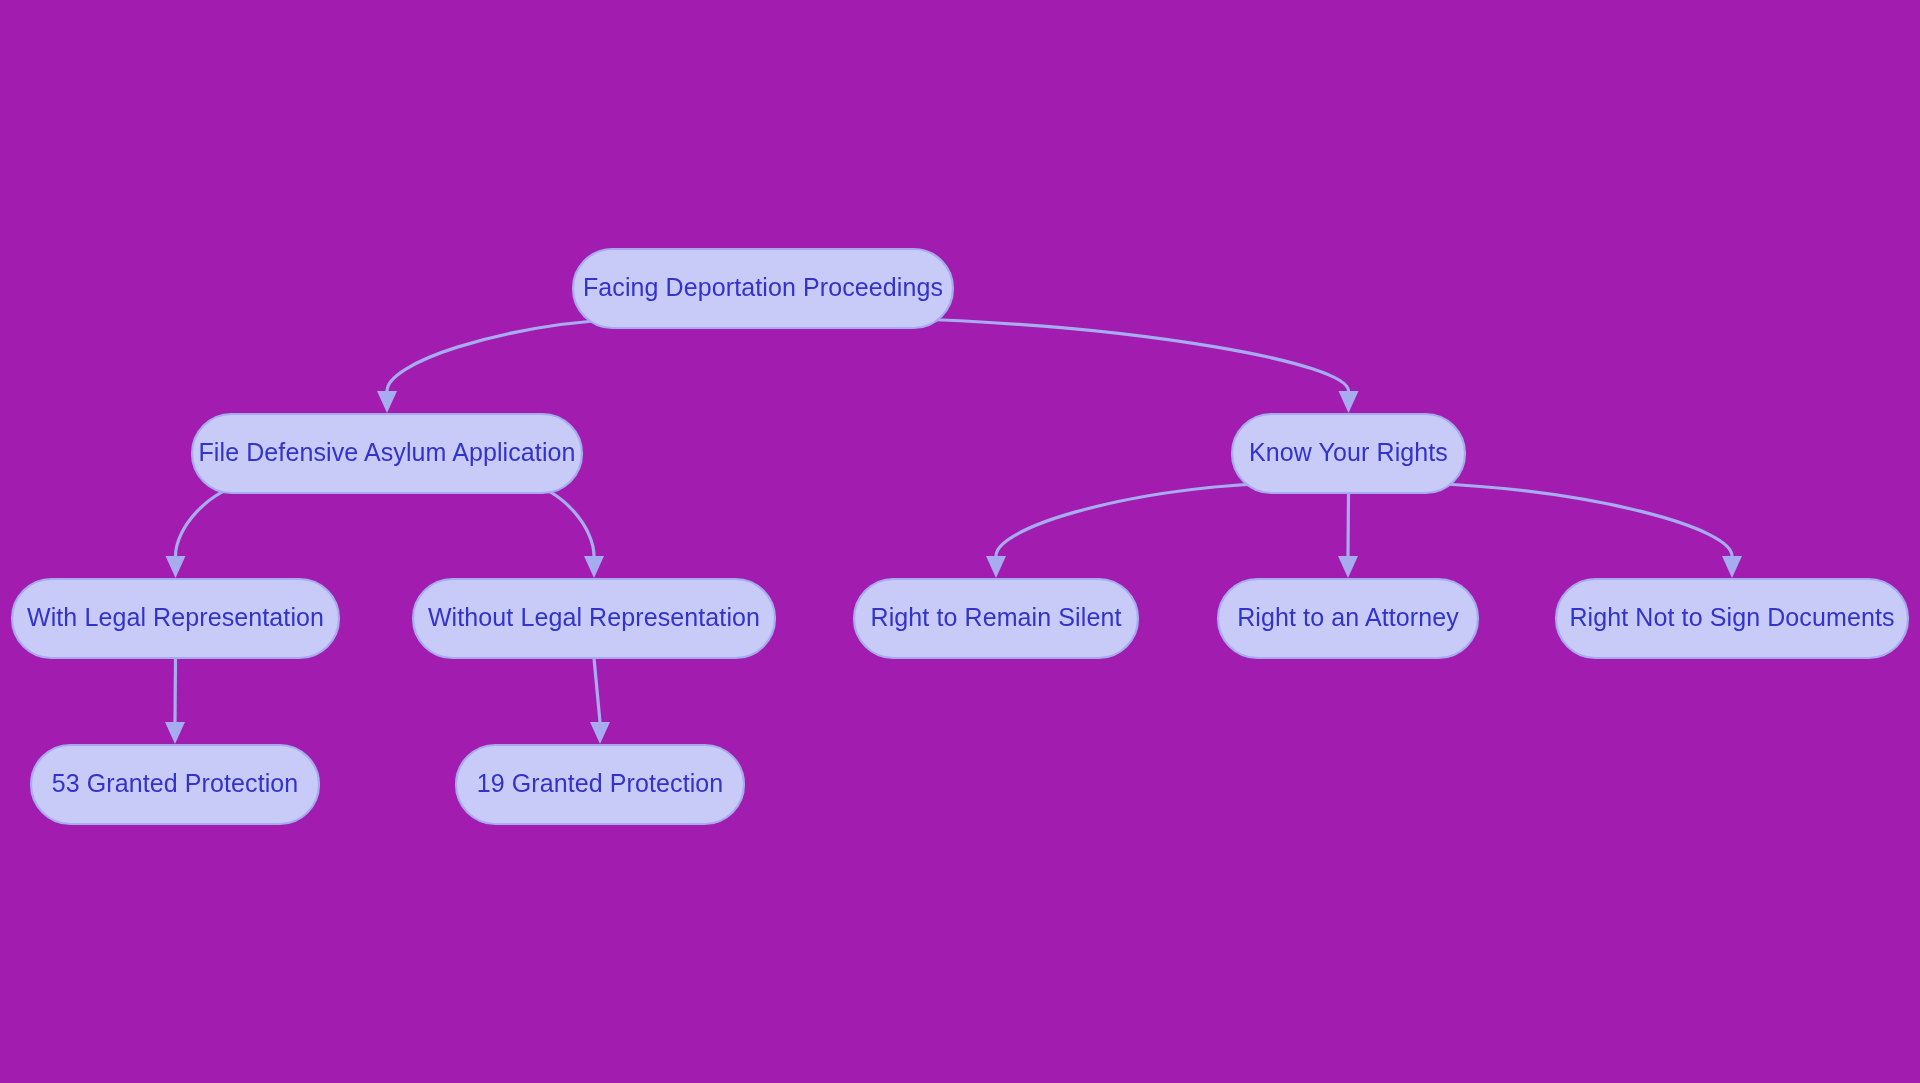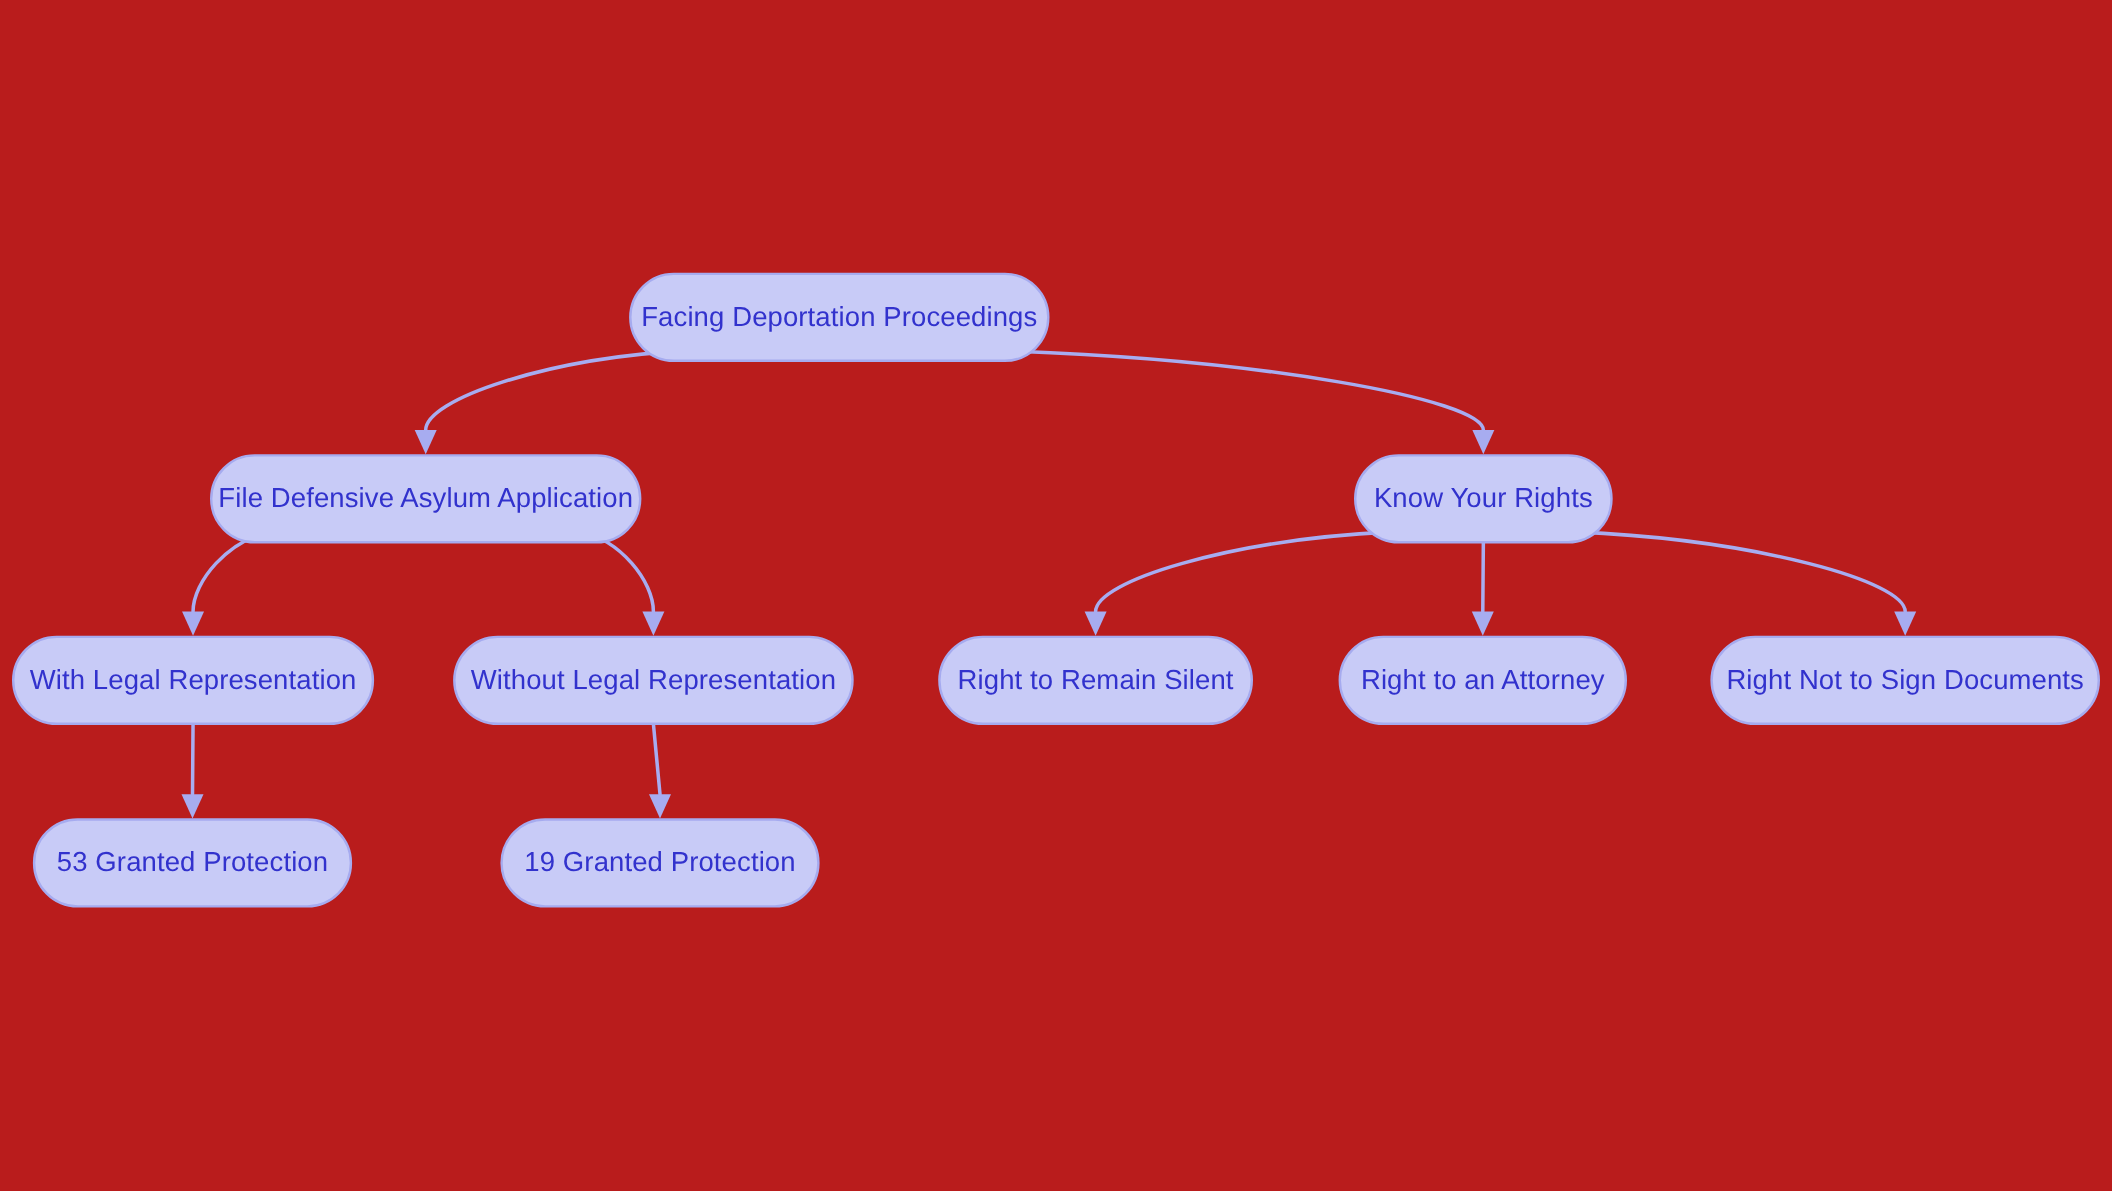--- a/index.html
+++ b/index.html
@@ -11,21 +11,21 @@
   body {
     width: 1920px;
     height: 1083px;
     overflow: hidden;
     font-family: "Liberation Sans", sans-serif;
   }
   #flow-root {
     position: relative;
     width: 1920px;
     height: 1083px;
-    background: #b91c1c;
+    background: #a21caf;
   }
   svg#flow-svg {
     position: absolute;
     top: 0;
     left: 0;
     width: 1920px;
     height: 1083px;
     display: block;
   }
   .node-shape {

